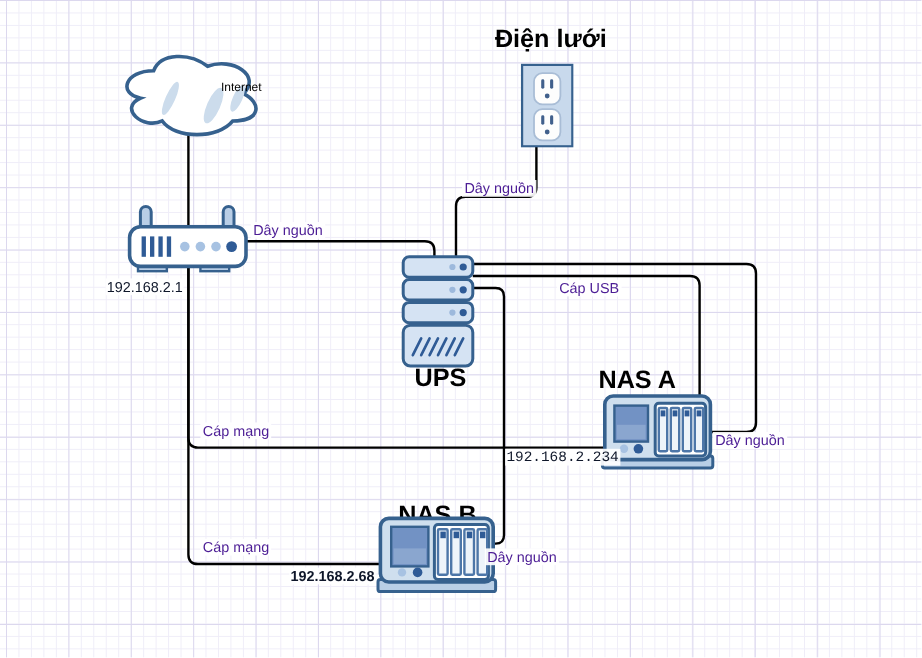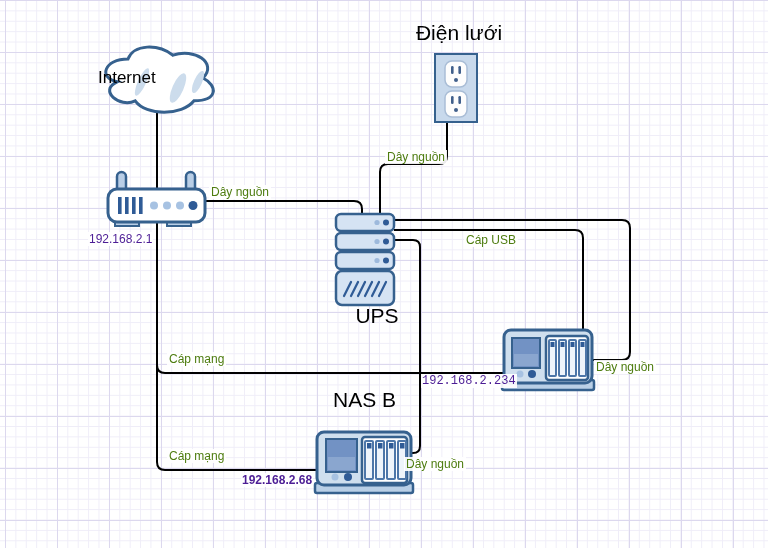--- a/index.html
+++ b/index.html
@@ -10,32 +10,32 @@
     background-image:
       linear-gradient(#dcd8ee 1px, transparent 1px),
       linear-gradient(90deg, #dcd8ee 1px, transparent 1px),
       linear-gradient(#efedf8 1px, transparent 1px),
       linear-gradient(90deg, #efedf8 1px, transparent 1px);
     background-size:52px 52px, 52px 52px, 10.4px 10.4px, 10.4px 10.4px;
     background-position:5px 0, 5px 0, 5px 0, 5px 0;
   }
   .abs { position:absolute; }
   .edge-label {
-    position:absolute; font-size:12px; line-height:14px; color:#4d7c0f;
+    position:absolute; font-size:12px; line-height:14px; color:#4c1d95;
     background:rgba(255,255,255,0.92); padding:0 2px; white-space:nowrap;
   }
   .ip-label {
-    position:absolute; font-size:12px; line-height:14px; color:#4c1d95;
+    position:absolute; font-size:12px; line-height:14px; color:#0f172a;
     background:rgba(255,255,255,0.92); padding:0 1px; white-space:nowrap;
   }
   .node-title {
-    position:absolute; font-weight:normal; color:#000; text-align:center; white-space:nowrap;
+    position:absolute; font-weight:bold; color:#000; text-align:center; white-space:nowrap;
   }
   .t-big { font-size:21px; line-height:22px; }
-  .cloud-label { position:absolute; font-size:17px; color:#000; text-align:left; }
+  .cloud-label { position:absolute; font-size:10px; color:#000; text-align:right; }
   svg { display:block; }
 </style>
 </head>
 <body>
 
 <div class="canvas">
 
   <svg class="abs" style="left:0;top:0;" width="768" height="548">
     <g fill="none" stroke="#000000" stroke-width="2" stroke-linejoin="round">
       <path d="M157,112 L157,206"></path>
@@ -116,22 +116,23 @@
     <rect x="2" y="59" width="58" height="34" rx="6" fill="#d5e3f3" stroke="#36618e" stroke-width="2.5"></rect>
     <g stroke="#2f5b96" stroke-width="2.2" stroke-linecap="round">
       <line x1="10" y1="84" x2="17" y2="70"></line>
       <line x1="17" y1="84" x2="24" y2="70"></line>
       <line x1="24" y1="84" x2="31" y2="70"></line>
       <line x1="31" y1="84" x2="38" y2="70"></line>
       <line x1="38" y1="84" x2="45" y2="70"></line>
       <line x1="45" y1="84" x2="52" y2="70"></line>
     </g>
   </svg>
-  <div class="node-title t-big" style="left:346px;top:305px;width:62px;">UPS</div>
-
+  <div class="node-title t-big" style="left:336px;top:305px;width:62px;">UPS</div>
+
+  <div class="node-title t-big" style="left:486px;top:306px;width:90px;">NAS A</div>
   <svg class="abs" style="left:499px;top:328px;" width="98" height="65" viewBox="0 0 98 65">
     <rect x="3" y="52" width="92" height="10" rx="2" fill="#b9cfe6" stroke="#36618e" stroke-width="2.5"></rect>
     <rect x="5" y="2" width="88" height="53" rx="7" fill="#cfdfee" stroke="#36618e" stroke-width="3"></rect>
     <g>
       <rect x="13" y="10" width="28" height="30" fill="#7292c4" stroke="#36618e" stroke-width="2"></rect>
       <rect x="15" y="26" width="24" height="12" fill="#8aa6cf"></rect>
     </g>
     <g>
       <circle cx="21" cy="46" r="3.5" fill="#a7c2e2"></circle>
       <circle cx="33" cy="46" r="4" fill="#2f5b96"></circle>
@@ -151,21 +152,21 @@
           <rect x="71.5" y="14" width="4" height="5" fill="#2f5b96"></rect>
         </g>
       <g>
           <rect x="80" y="12" width="7" height="36" rx="1" fill="#eef4fa" stroke="#4d76a8" stroke-width="2"></rect>
           <rect x="81.5" y="14" width="4" height="5" fill="#2f5b96"></rect>
         </g>
     </g>
   </svg>
   <div class="ip-label" style="left:421px;top:374px;font-family:Liberation Mono, monospace;">192.168.2.234</div>
 
-  <div class="node-title t-big" style="left:317px;top:389px;width:95px;">NAS B</div>
+  <div class="node-title t-big" style="left:317px;top:419px;width:95px;">NAS B</div>
   <svg class="abs" style="left:312px;top:430px;" width="104" height="65" viewBox="0 0 104 65">
     <rect x="3" y="53" width="98" height="10" rx="2" fill="#b9cfe6" stroke="#36618e" stroke-width="2.5"></rect>
     <rect x="5" y="2" width="94" height="53" rx="7" fill="#cfdfee" stroke="#36618e" stroke-width="3"></rect>
     <g>
       <rect x="14" y="9" width="31" height="33" fill="#7292c4" stroke="#36618e" stroke-width="2"></rect>
       <rect x="16" y="27" width="27" height="13" fill="#8aa6cf"></rect>
     </g>
     <g>
       <circle cx="23" cy="47" r="3.5" fill="#a7c2e2"></circle>
       <circle cx="36" cy="47" r="4" fill="#2f5b96"></circle>

